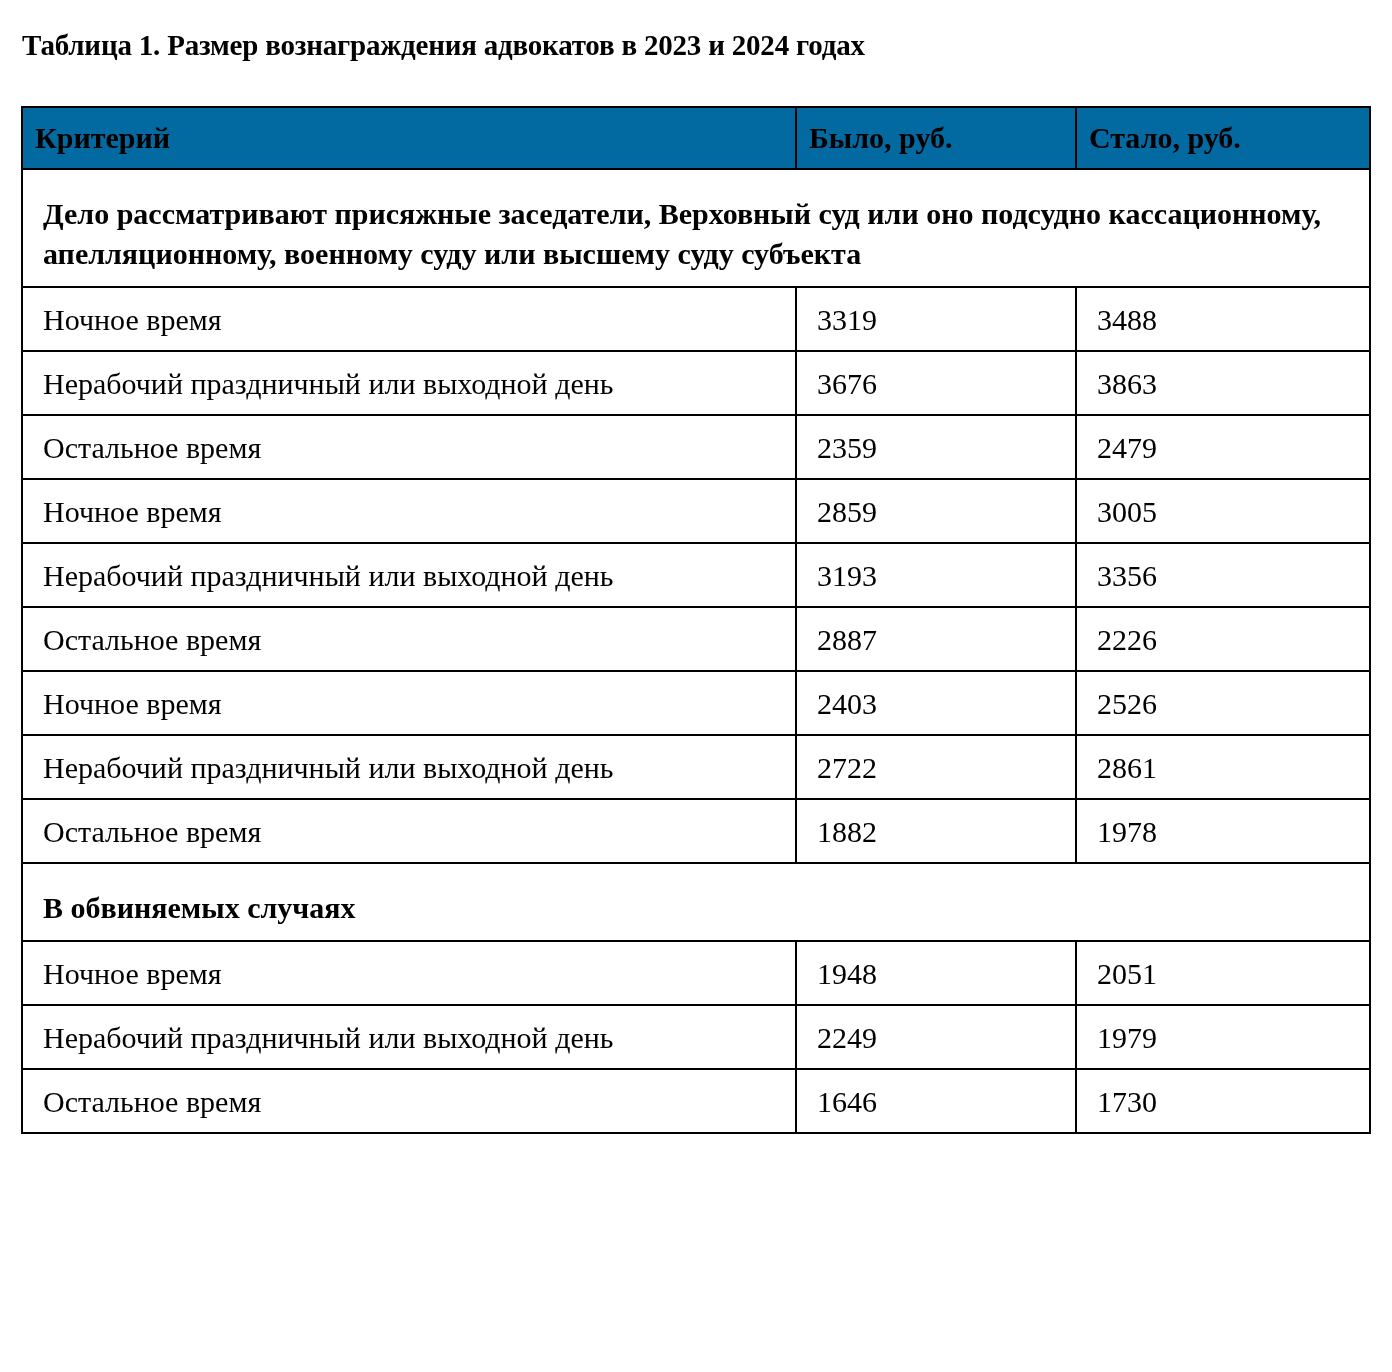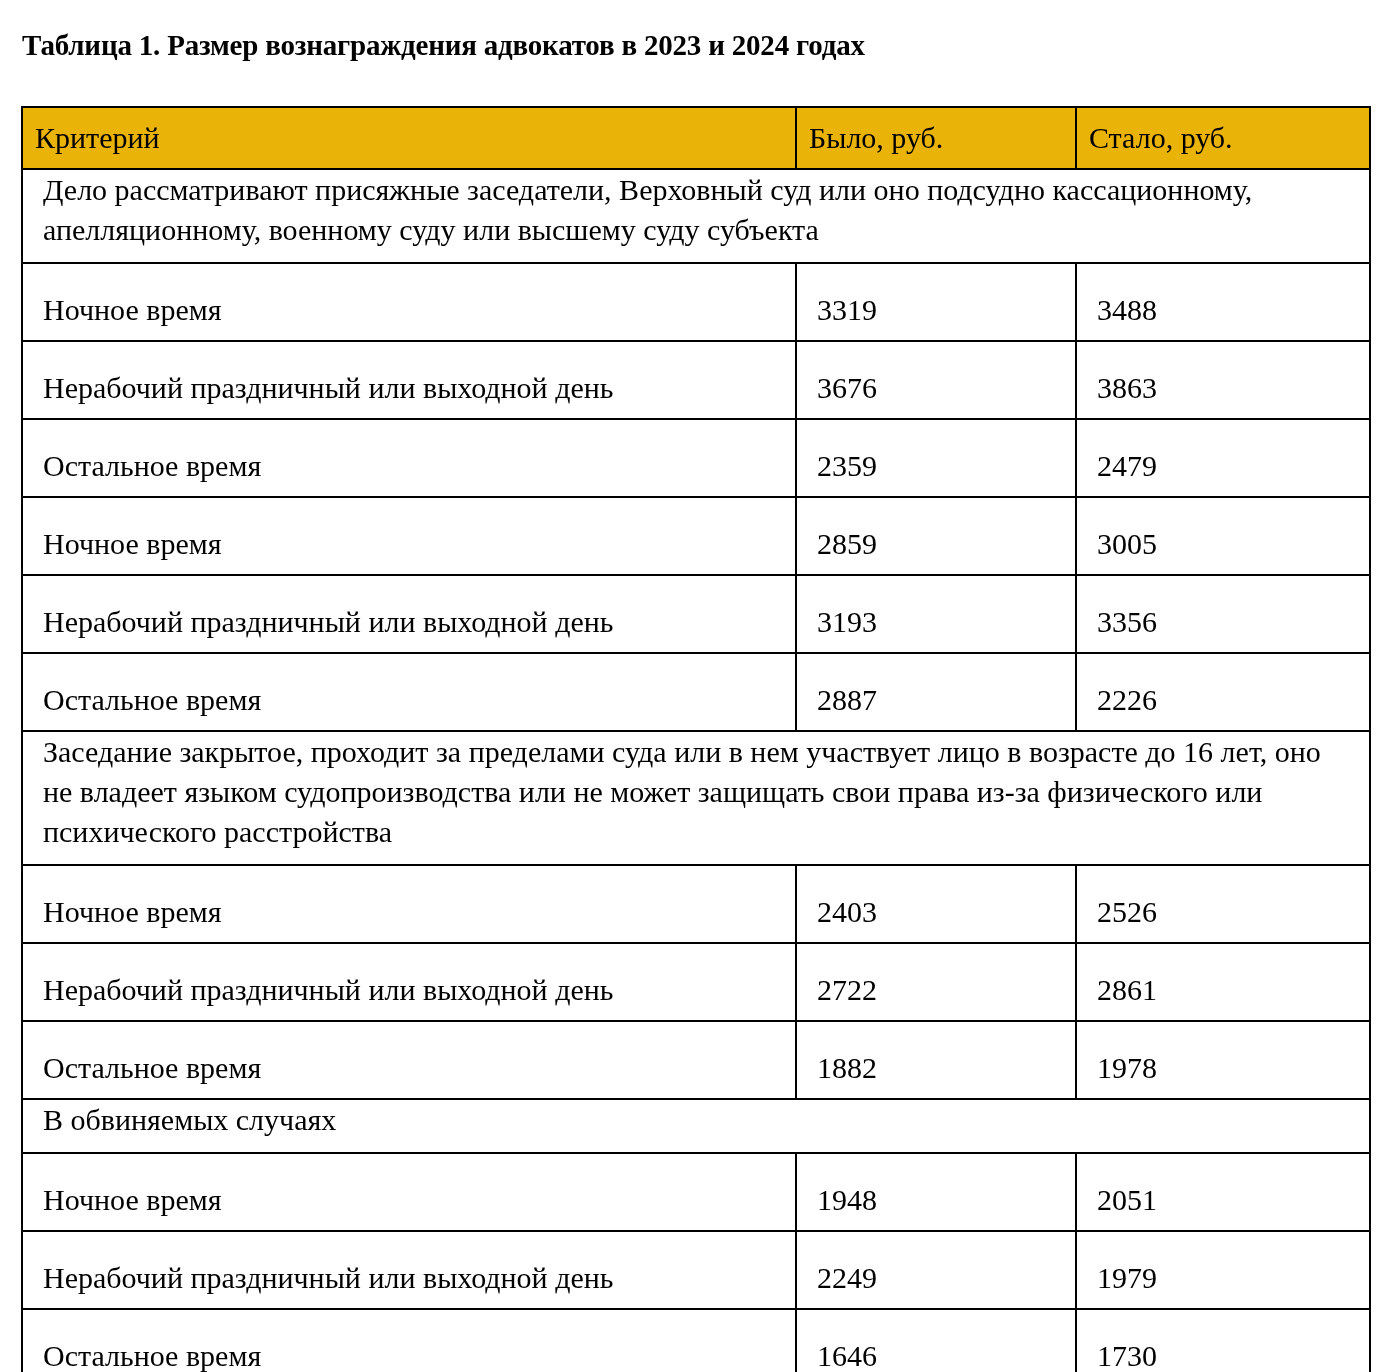--- a/index.html
+++ b/index.html
@@ -15,26 +15,26 @@
     position: absolute; left: 21px; top: 106px;
     width: 1348px; border-collapse: collapse; table-layout: fixed;
   }
   col.c1 { width: 774px; }
   col.c2 { width: 280px; }
   col.c3 { width: 294px; }
   td, th {
     border: 2px solid #000; padding: 0 20px;
     font-size: 30px; text-align: left; vertical-align: middle;
   }
-  th { background: #eab308; font-weight: normal; height: 60px; padding-left: 12px; }
+  th { background: #0369a1; font-weight: bold; height: 60px; padding-left: 12px; }
   td.section {
-    font-weight: normal; line-height: 40px; padding-top: 0; padding-bottom: 12px; border-radius: 28px;
+    font-weight: bold; line-height: 40px; padding-top: 24px; padding-bottom: 12px; border-radius: 28px;
   }
   td.val, td.crit { height: 60px; font-weight: normal; }
-  tr.data td { padding-top: 16px; }
+  tr.data td { padding-top: 2px; }
 </style>
 </head>
 <body>
 
 <div class="title">Таблица 1. Размер вознаграждения адвокатов в 2023 и 2024 годах</div>
 
 <table>
   <colgroup>
       <col class="c1">
       <col class="c2">
@@ -74,23 +74,20 @@
       <tr class="data">
         <td class="crit">Нерабочий праздничный или выходной день</td>
         <td class="val">3193</td>
         <td class="val">3356</td>
       </tr>
       <tr class="data">
         <td class="crit">Остальное время</td>
         <td class="val">2887</td>
         <td class="val">2226</td>
       </tr>
-      <tr>
-        <td colspan="3" class="section">Заседание закрытое, проходит за пределами суда или в нем участвует лицо в возрасте до 16 лет, оно не владеет языком судопроизводства или не может защищать свои права из-за физического или психического расстройства</td>
-      </tr>
       <tr class="data">
         <td class="crit">Ночное время</td>
         <td class="val">2403</td>
         <td class="val">2526</td>
       </tr>
       <tr class="data">
         <td class="crit">Нерабочий праздничный или выходной день</td>
         <td class="val">2722</td>
         <td class="val">2861</td>
       </tr>

